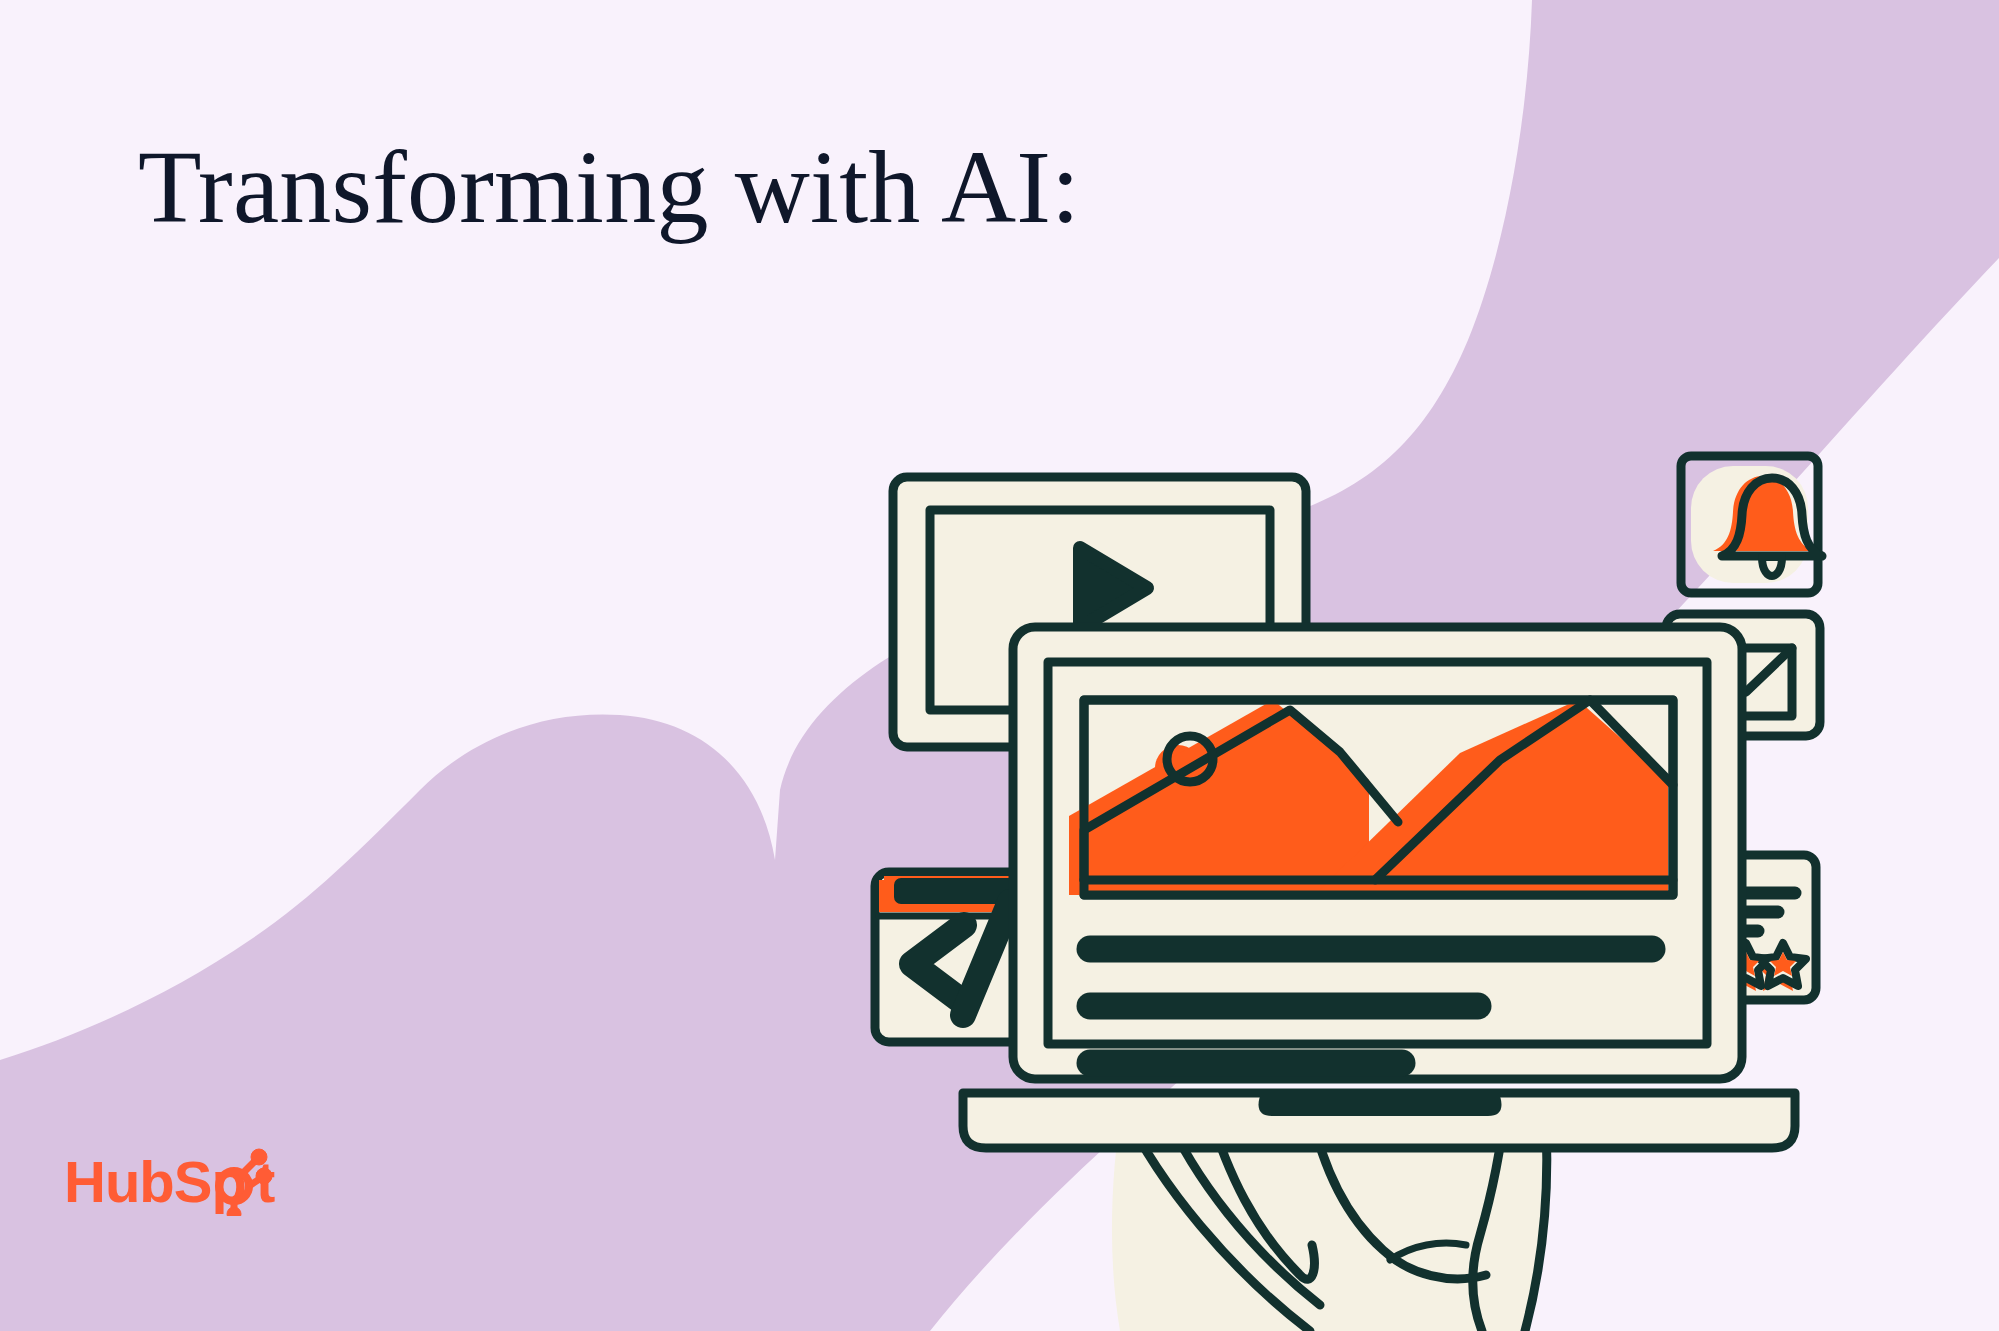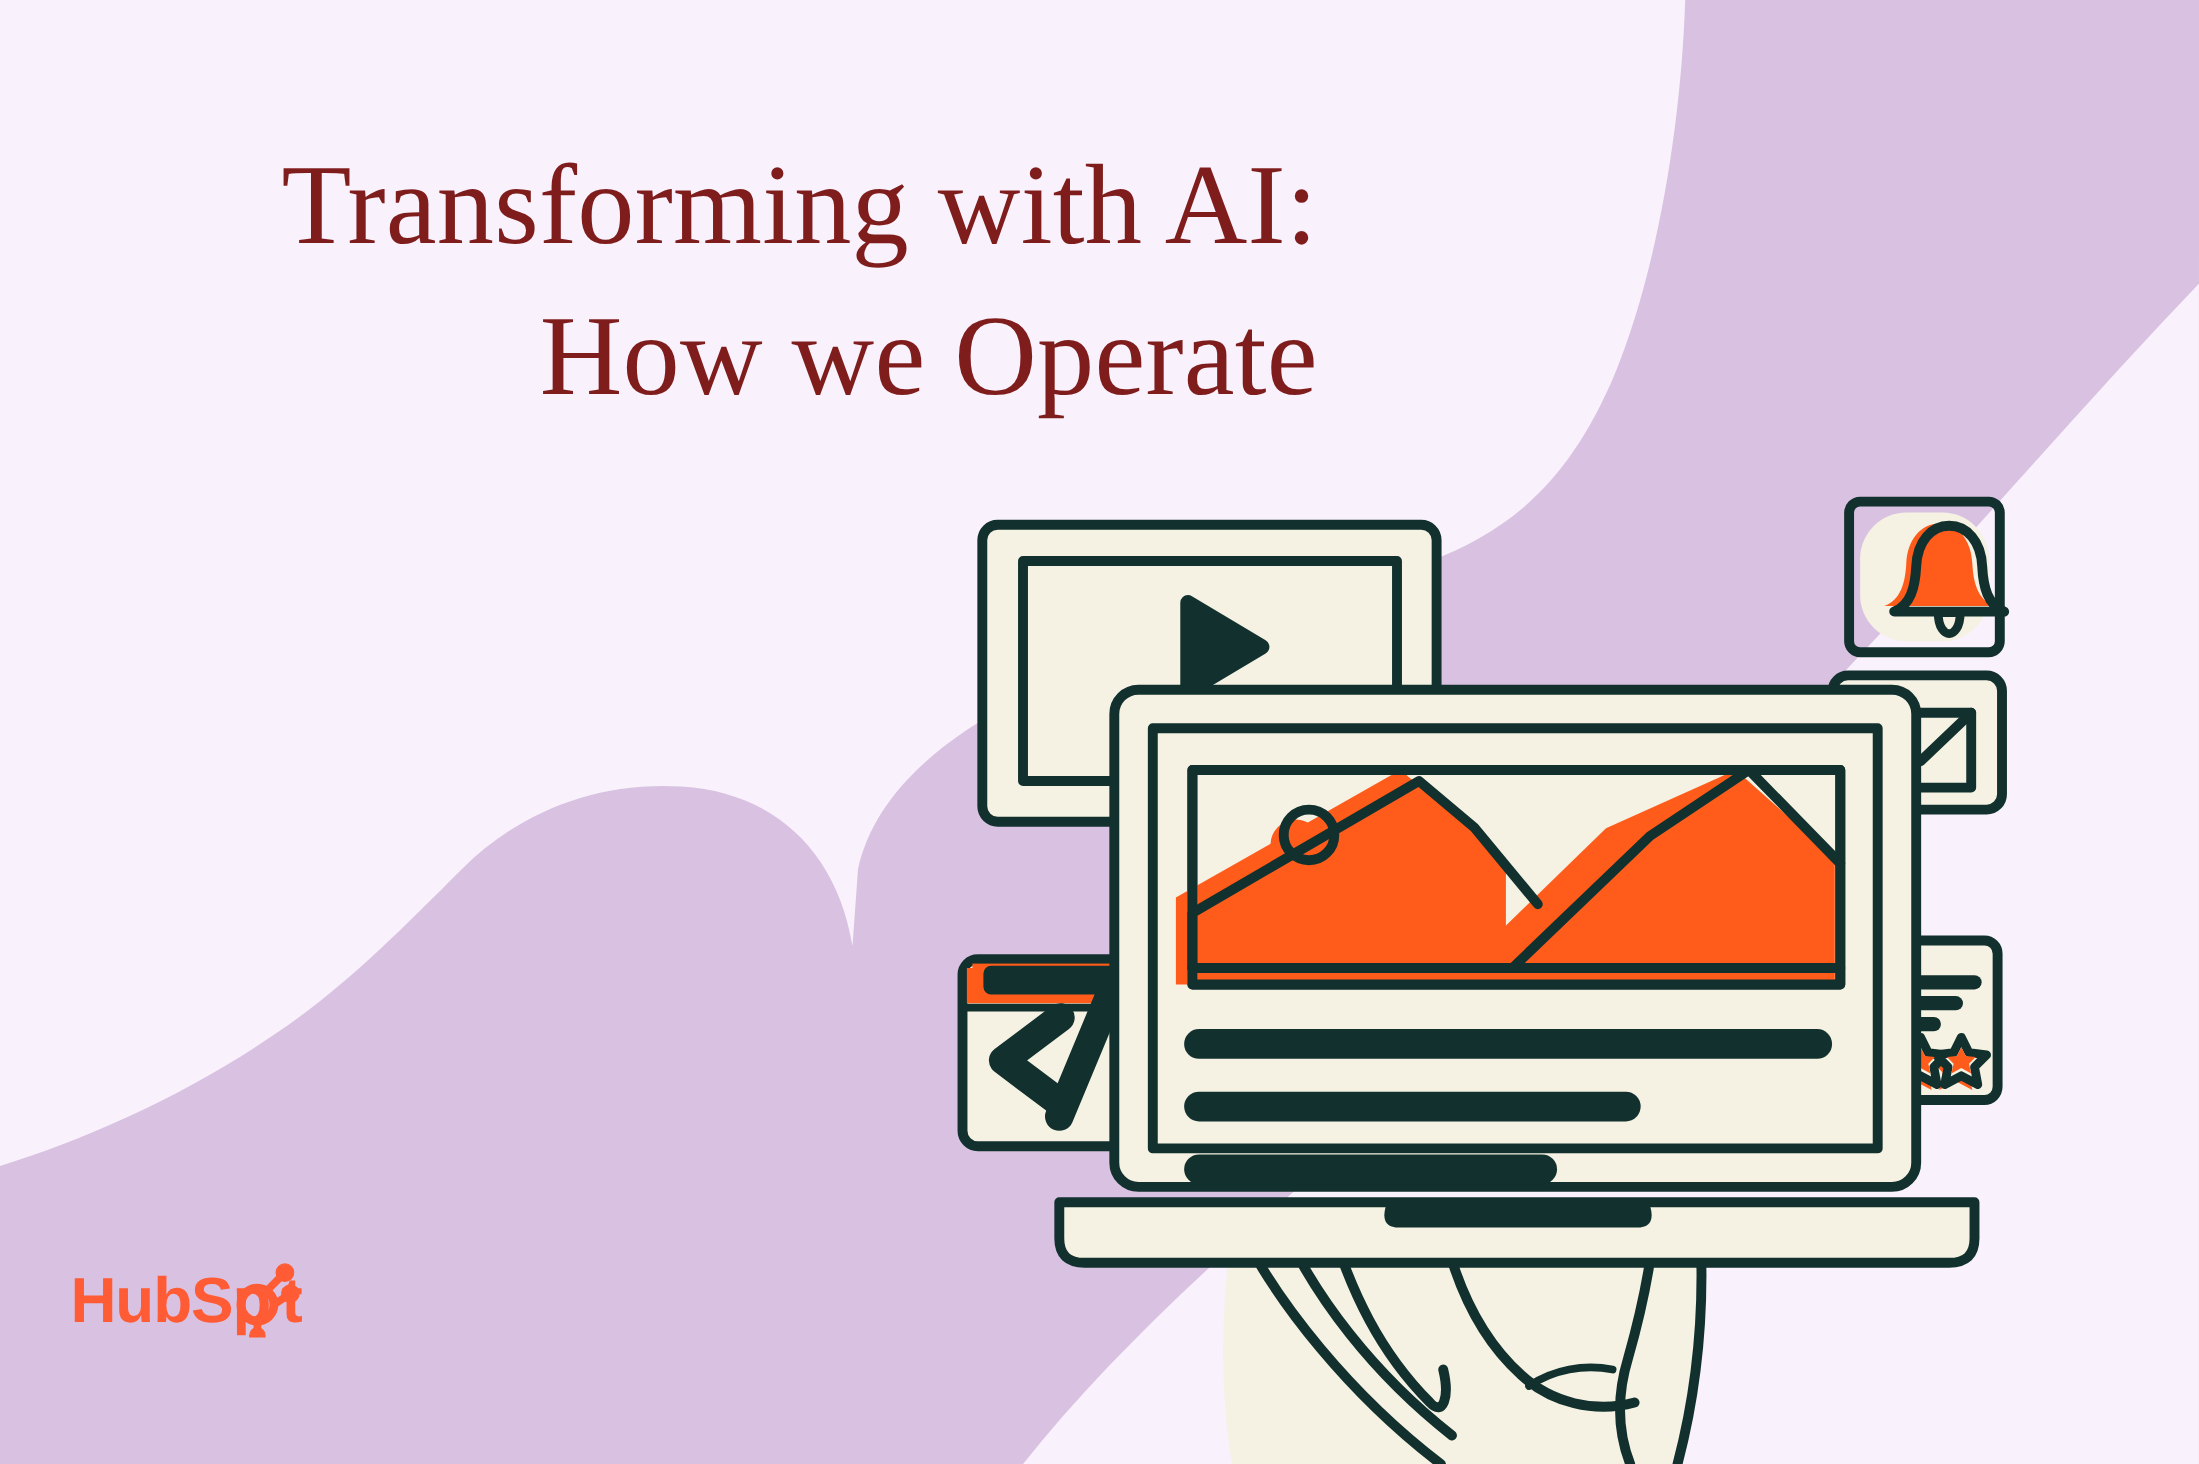--- a/index.html
+++ b/index.html
@@ -27,25 +27,24 @@
     position: absolute;
     left: 138px;
     top: 118px;
     width: 1060px;
     z-index: 5;
   }
   .title-line {
     font-family: "Liberation Serif", serif;
     font-size: 104px;
     line-height: 1.32;
-    color: #7f1d1d;
+    color: #0f172a;
     letter-spacing: 0.2px;
     white-space: nowrap;
     font-weight: 400;
-    text-align: right;
   }
   #logo-block {
     position: absolute;
     left: 64px;
     top: 1148px;
     z-index: 6;
   }
   #logo-svg { display: block; }
 </style>
 </head>
@@ -209,21 +208,20 @@
         </g>
 
         <path d="M 963,1093 L 1795,1093 L 1795,1126 Q 1795,1148 1772,1148 L 986,1148 Q 963,1148 963,1126 Z" fill="#F5F1E3" stroke="#12312E" stroke-width="9" stroke-linejoin="round"></path>
         <path d="M 1260,1096 L 1500,1096 Q 1506,1116 1488,1116 L 1272,1116 Q 1254,1116 1260,1096 Z" fill="#12312E" stroke="none"></path>
       </g>
     </g>
   </svg>
 
   <div id="title-block">
     <div class="title-line">Transforming with AI:</div>
-    <div class="title-line">How we Operate</div>
   </div>
 
   <div id="logo-block">
     <svg id="logo-svg" width="230" height="68" viewBox="0 0 230 68">
       <text x="0" y="54" font-family="Liberation Sans, sans-serif" font-size="58" font-weight="700" fill="#FF5C35" letter-spacing="-1">HubSp</text>
       <text x="192" y="54" font-family="Liberation Sans, sans-serif" font-size="58" font-weight="700" fill="#FF5C35" letter-spacing="-1">t</text>
 
       <g stroke="#FF5C35" fill="#FF5C35">
         <circle cx="170" cy="38" r="15" fill="none" stroke="#FF5C35" stroke-width="8"></circle>
         <line x1="178" y1="26" x2="192" y2="12" stroke="#FF5C35" stroke-width="7"></line>

